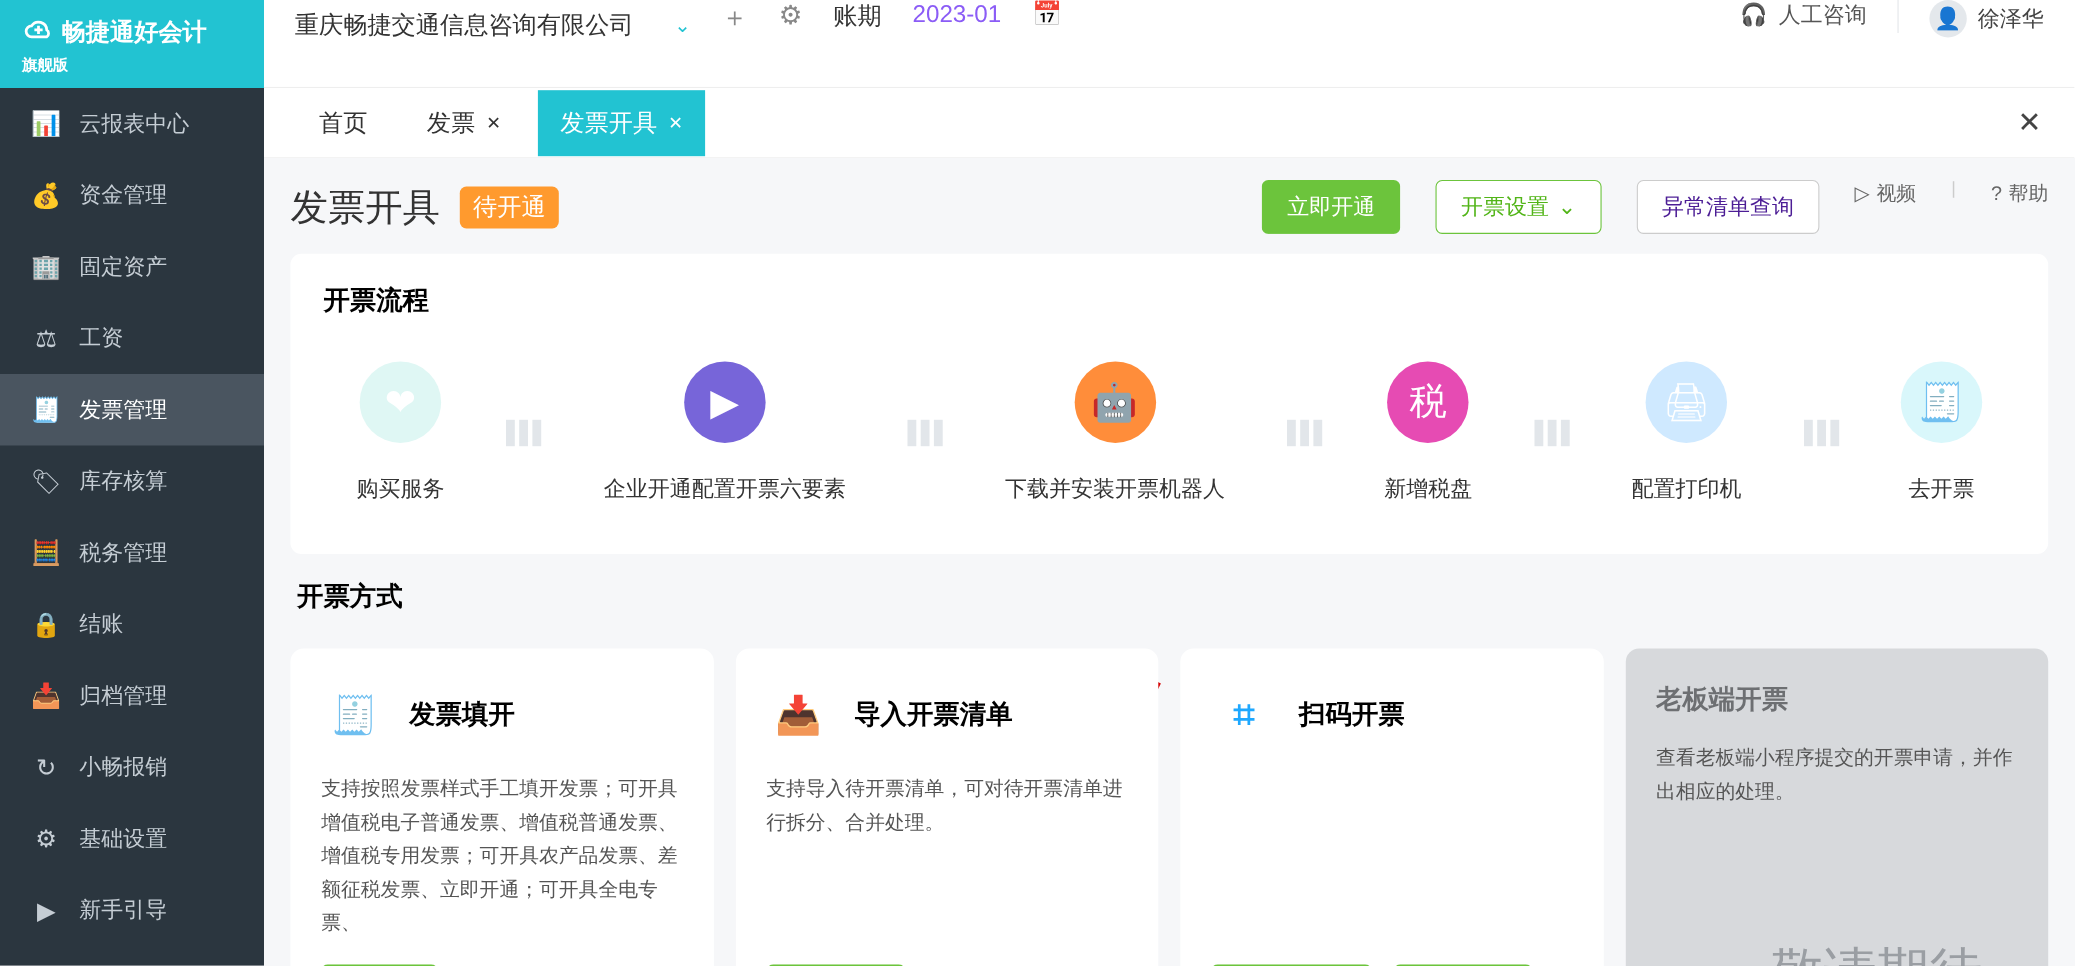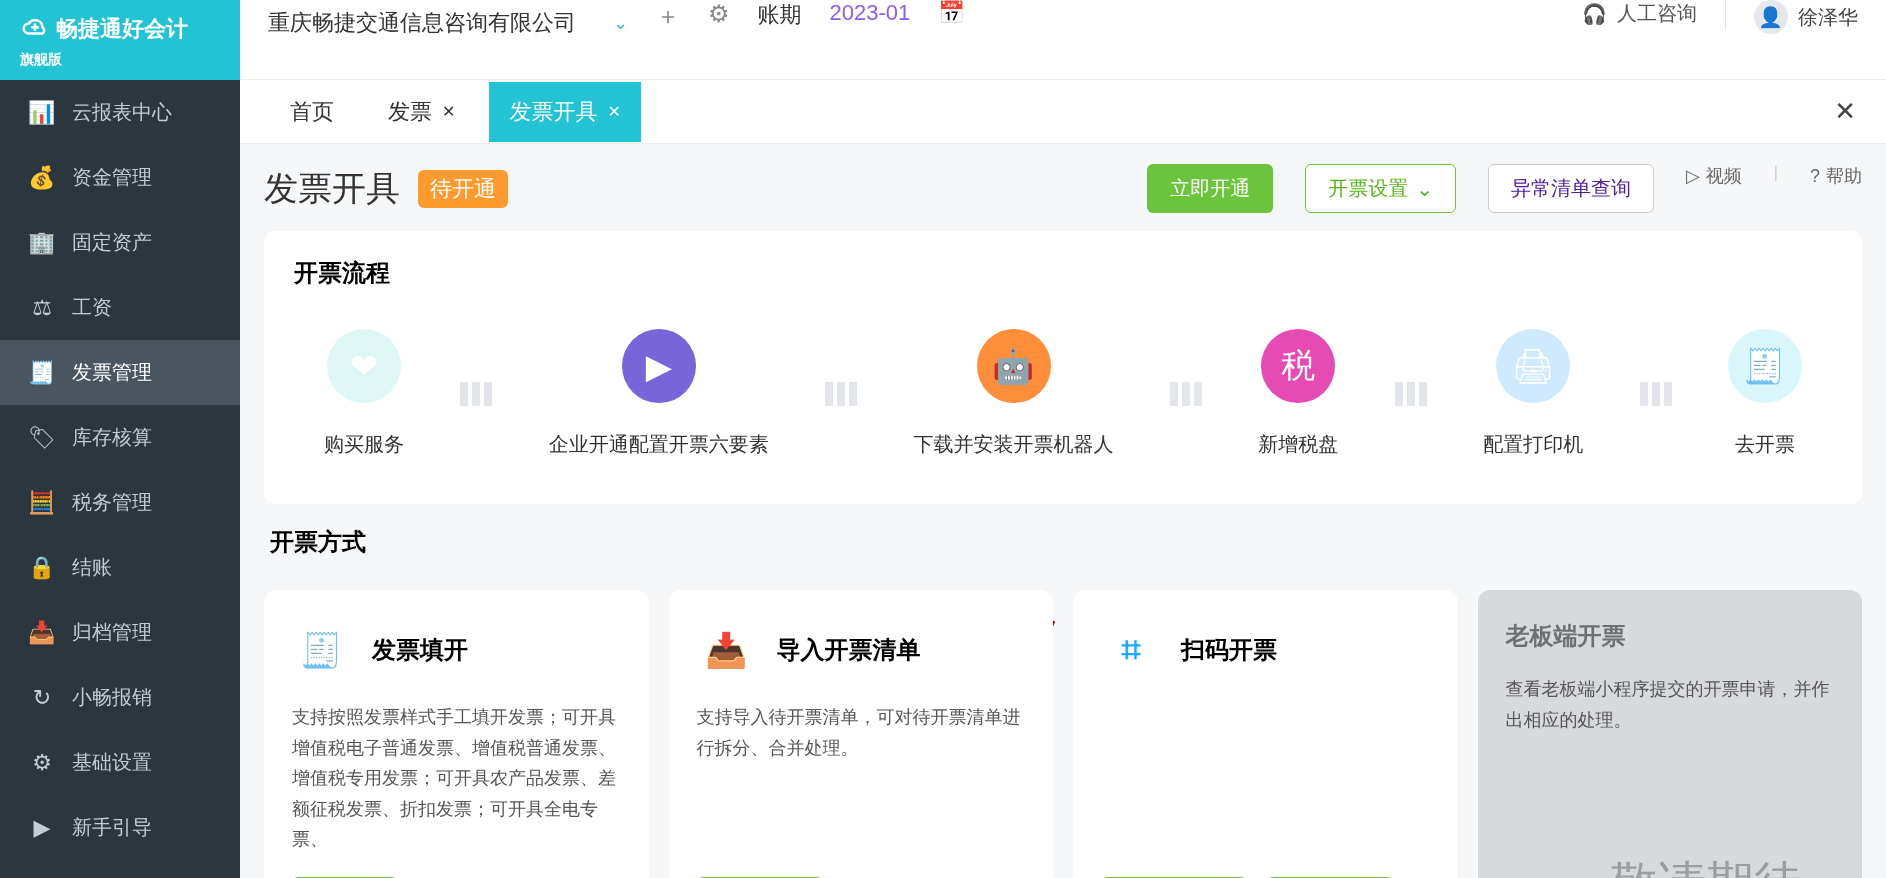--- a/index.html
+++ b/index.html
@@ -247,21 +247,21 @@
         </svg>
     </div>
 
     <div class="sectitle" style="margin:0 0 32px 6px">开票方式</div>
     <div class="methods">
       <div class="mcard">
         <div class="mtitle">
             <span class="micon" style="color:#1ea8ff">🧾</span>
             <span>发票填开</span>
           </div>
-        <div class="mdesc">支持按照发票样式手工填开发票；可开具增值税电子普通发票、增值税普通发票、增值税专用发票；可开具农产品发票、差额征税发票、折扣发票；可开具全电专票、</div>
+        <div class="mdesc">支持按照发票样式手工填开发票；可开具增值税电子普通发票、增值税普通发票、增值税专用发票；可开具农产品发票、差额征税发票、立即开通；可开具全电专票、</div>
         <div class="mbtns">
             <button class="btn btn-green">去开票</button>
           </div>
       </div>
       <div class="mcard">
         <div class="mtitle">
             <span class="micon" style="color:#1ea8ff">📥</span>
             <span>导入开票清单</span>
           </div>
         <div class="mdesc">支持导入待开票清单，可对待开票清单进行拆分、合并处理。</div>

